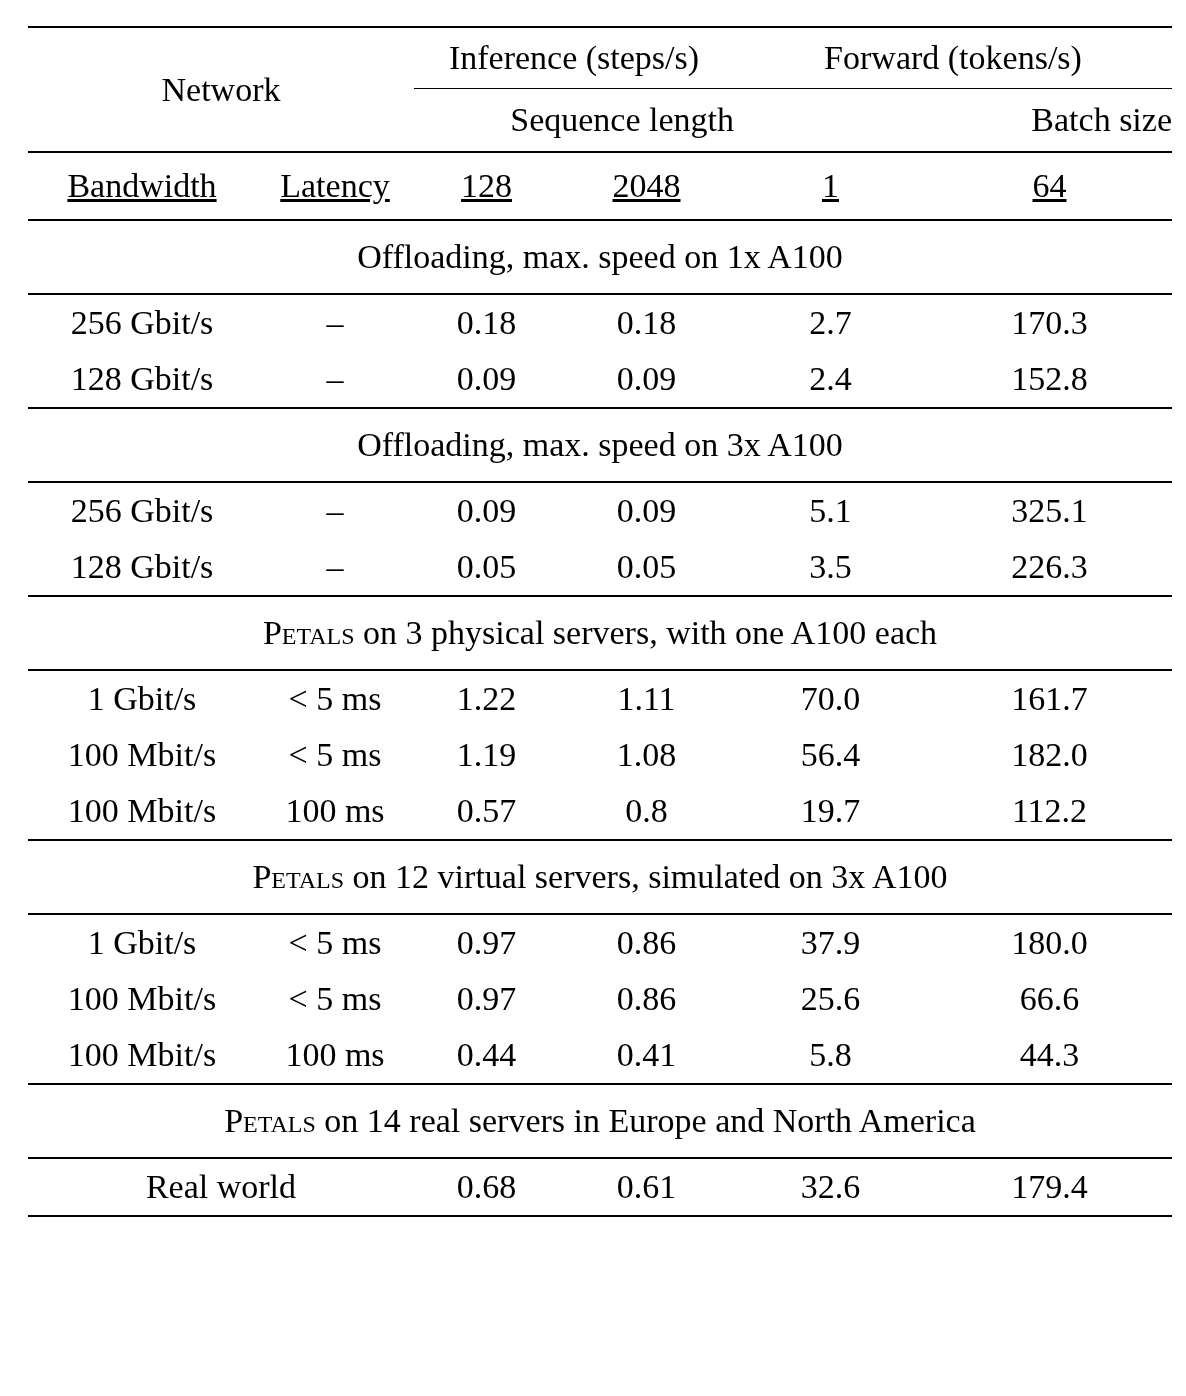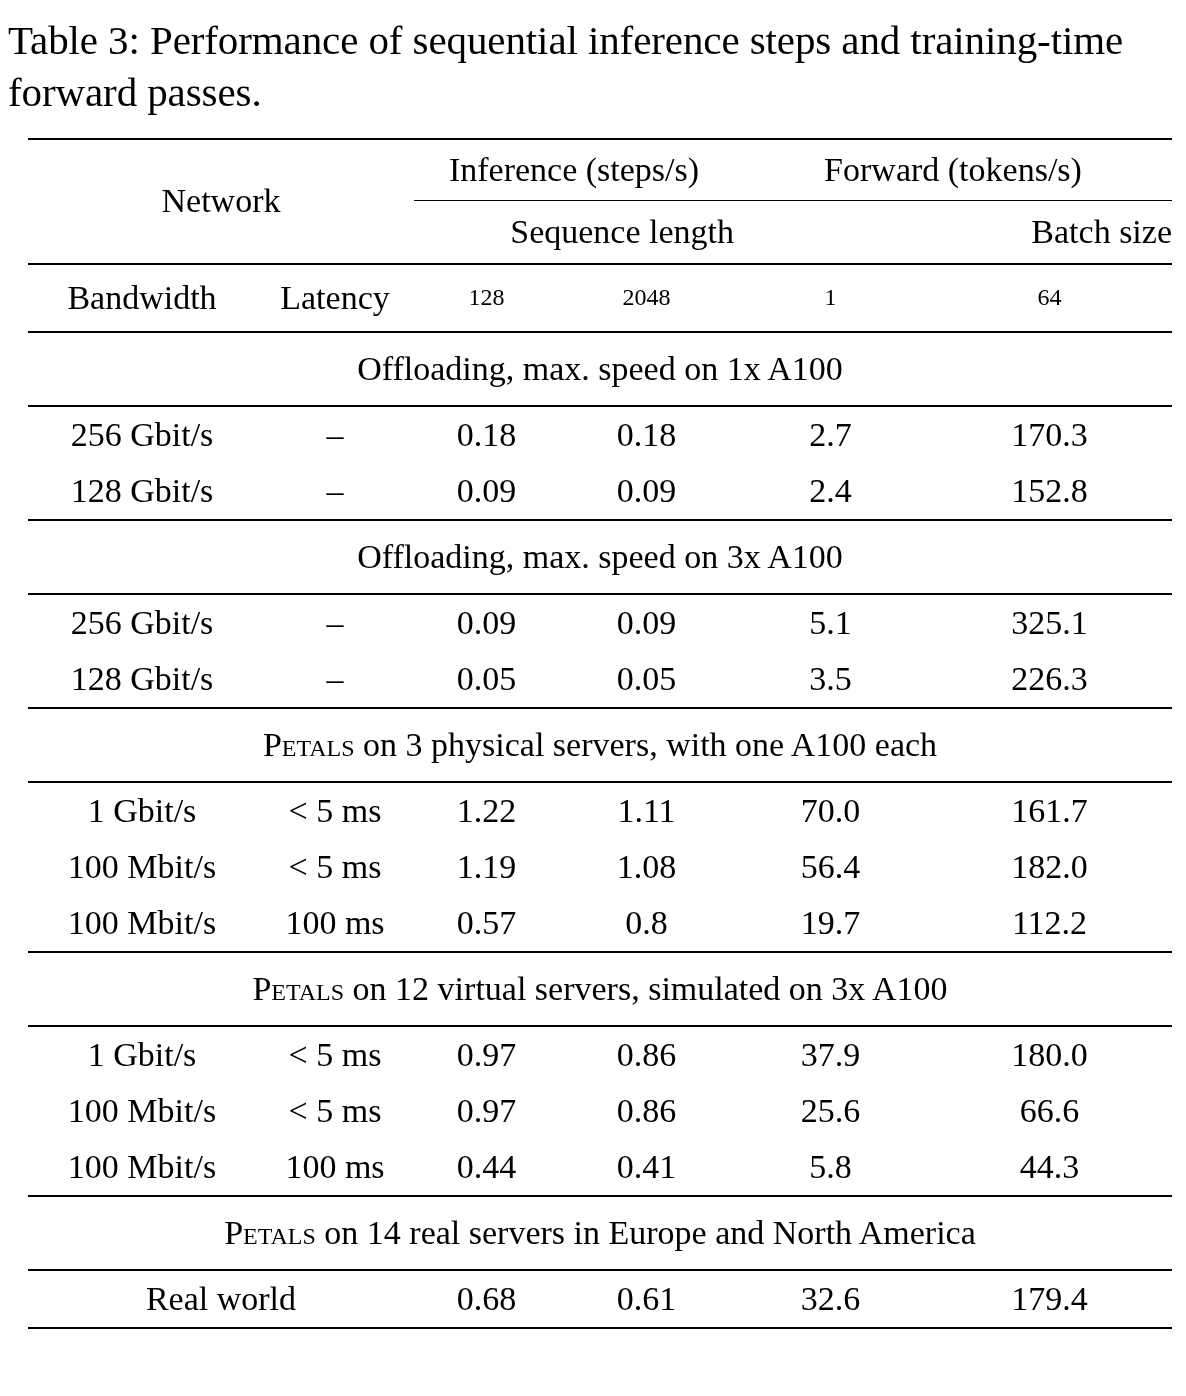--- a/index.html
+++ b/index.html
@@ -24,21 +24,21 @@
   .caption {
     font-size: 41px;
     line-height: 1.28;
     padding: 14px 12px 0 8px;
     letter-spacing: -0.1px;
   }
   table.tbl {
     border-collapse: collapse;
     width: 1144px;
     margin-left: 28px;
-    margin-top: 19px;
+    margin-top: 26px;
     table-layout: fixed;
   }
   table.tbl td, table.tbl th {
     padding: 0;
     font-weight: normal;
     vertical-align: middle;
   }
   
   .c-bw   { width: 228px; }
   .c-lat  { width: 158px; }
@@ -47,21 +47,21 @@
   .c-1    { width: 193px; }
   .c-64   { width: 245px; }
 
   
   .rule-top td        { border-top: 2.6px solid #000; height: 0; font-size: 0; line-height: 0; }
   .rule-mid td        { border-top: 2.0px solid #000; height: 0; font-size: 0; line-height: 0; }
   .rule-bot td        { border-top: 2.6px solid #000; height: 0; font-size: 0; line-height: 0; }
 
   .row-h1 td { height: 60px; }
   .row-h2 td { height: 62px; }
-  .row-h3 td { height: 66px; }
+  .row-h3 td { height: 66px; text-decoration: underline; }
 
   .net-head {
     font-weight: bold;
     font-size: 34px;
     text-align: center;
   }
   .grp-head {
     font-weight: bold;
     font-size: 34px;
     text-align: center;
@@ -71,21 +71,21 @@
     font-weight: bold;
     font-size: 34px;
     text-align: right;
   }
   .col-head {
     font-weight: bold;
     font-size: 34px;
     text-align: center;
   }
   .num-head {
-    font-size: 24px;
+    font-size: 34px;
     text-align: center;
   }
   .section-title {
     text-align: center;
     font-size: 34px;
     height: 72px;
   }
   .data-cell {
     text-align: center;
     font-size: 34px;
@@ -96,21 +96,20 @@
 
   .smallcaps {
     font-variant: small-caps;
   }
 </style>
 </head>
 <body>
 
 <div class="page">
 
-  <div class="caption">Table 3: Performance of sequential inference steps and training-time forward passes.</div>
 
   <table class="tbl">
     <colgroup>
       <col class="c-bw">
         <col class="c-lat">
         <col class="c-128">
         <col class="c-2048">
         <col class="c-1">
         <col class="c-64">
     </colgroup>

